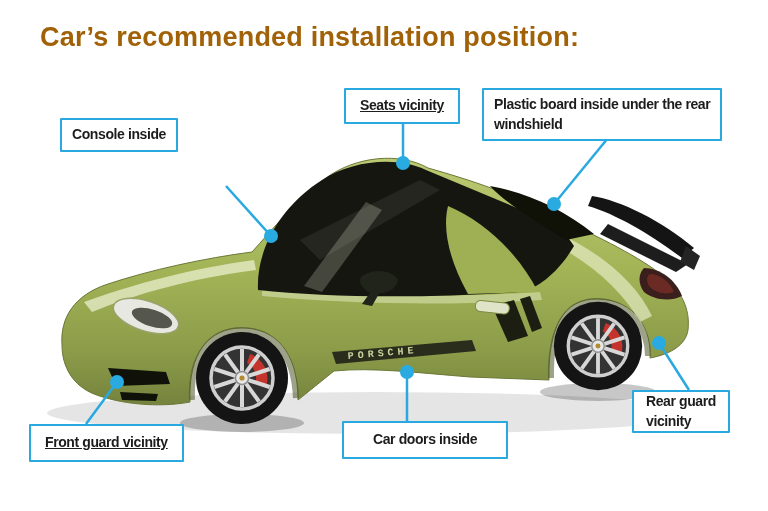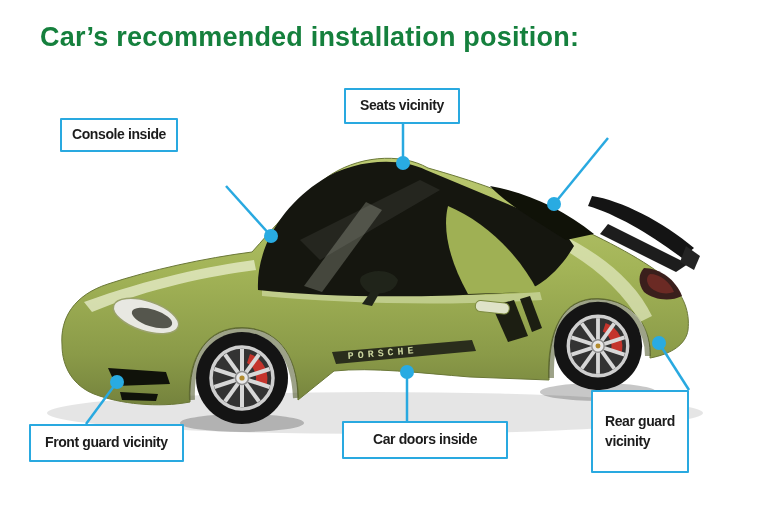--- a/index.html
+++ b/index.html
@@ -2,36 +2,36 @@
 <html><head>
 <meta charset="utf-8">
 <style>
   html,body{margin:0;padding:0;background:#ffffff;}
   .stage{
     position:relative;width:768px;height:511px;background:#ffffff;
     overflow:hidden;font-family:"Liberation Sans",sans-serif;
   }
   .title{
     position:absolute;left:40px;top:22px;z-index:3;
-    font-size:27px;font-weight:bold;color:#15803d;letter-spacing:0.2px;
+    font-size:27px;font-weight:bold;color:#a16207;letter-spacing:0.2px;
     white-space:nowrap;
   }
   .car-svg{position:absolute;left:0;top:0;z-index:1;}
   .callout{
     position:absolute;z-index:2;background:#ffffff;
     border:2px solid #29A9E0;border-radius:1px;
     color:#1c1c1c;font-weight:bold;font-size:14px;letter-spacing:-0.4px;
     line-height:1.4;padding:5px 10px;white-space:nowrap;width:max-content;
   }
-  .co-seats  {left:344px;top:88px;padding:6px 14px;}
+  .co-seats  {left:344px;top:88px;padding:6px 14px;text-decoration:underline;}
   .co-plastic{left:482px;top:88px;}
   .co-console{left:60px;top:118px;}
-  .co-front  {left:29px;top:424px;padding:7px 14px;}
+  .co-front  {left:29px;top:424px;padding:7px 14px;text-decoration:underline;}
   .co-doors  {left:342px;top:421px;padding:7px 29px;}
-  .co-rear   {left:591px;top:390px;padding:20px 12px;}
+  .co-rear   {left:632px;top:390px;padding:0 12px;}
 </style>
 </head>
 <body>
 
 <div class="stage">
 
   <div class="title">Car’s recommended installation position:</div>
 
   <svg class="car-svg" width="768" height="511" viewBox="0 0 768 511">
     <defs>
@@ -177,20 +177,24 @@
       <circle cx="117" cy="382" r="7" fill="#29ABE2"></circle>
       <circle cx="407" cy="372" r="7" fill="#29ABE2"></circle>
       <circle cx="659" cy="343" r="7" fill="#29ABE2"></circle>
     </g>
   </svg>
 
   <div class="callout co-seats">
     <div>Seats vicinity</div>
   </div>
 
+  <div class="callout co-plastic">
+    <div>Plastic board inside under the rear</div>
+    <div>windshield</div>
+  </div>
 
   <div class="callout co-console">
     <div>Console inside</div>
   </div>
 
   <div class="callout co-front">
     <div>Front guard vicinity</div>
   </div>
 
   <div class="callout co-doors">

